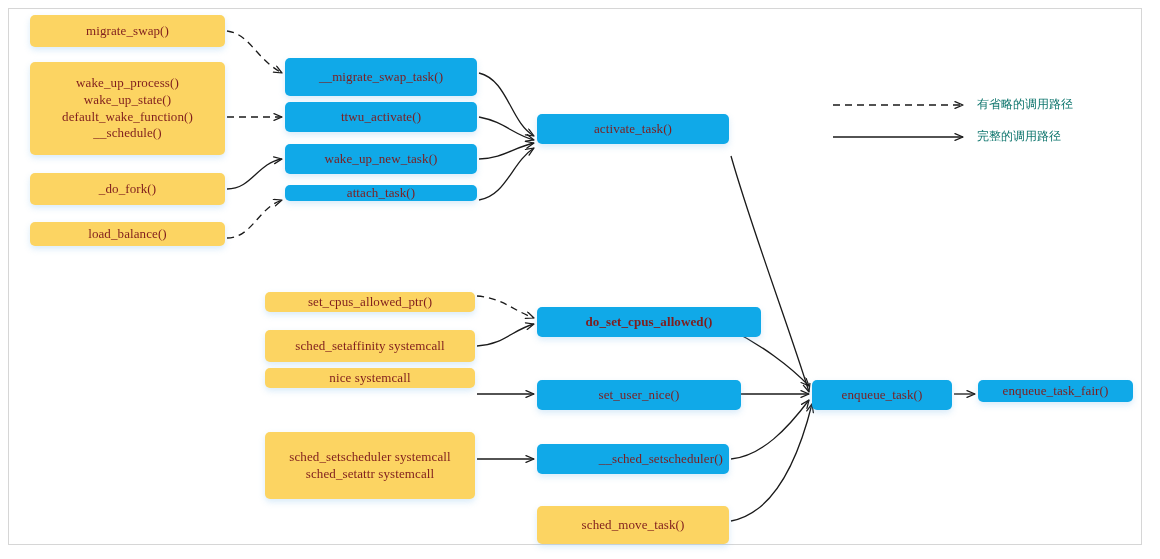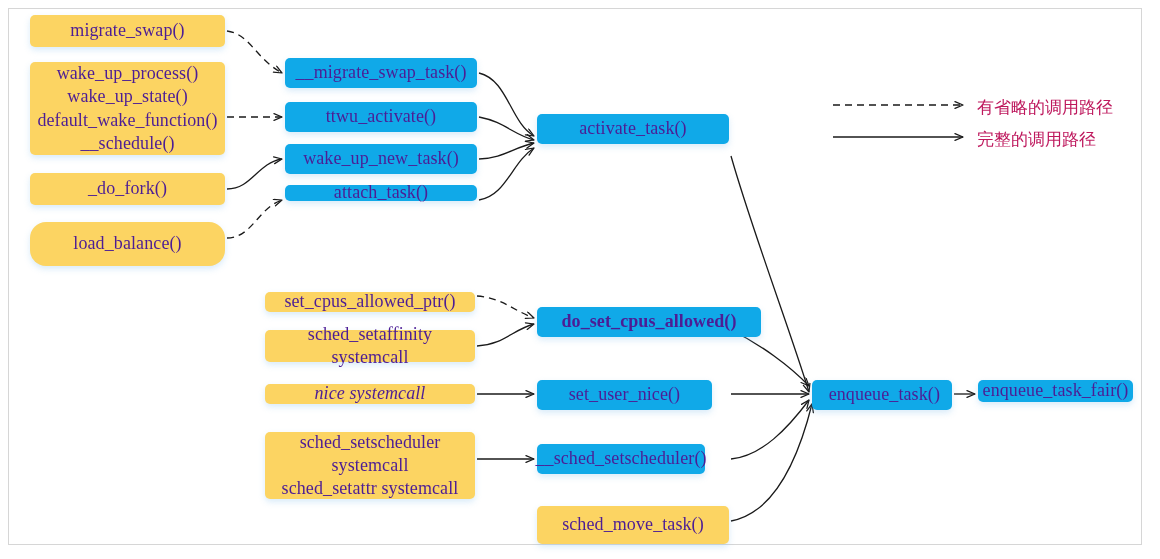--- a/index.html
+++ b/index.html
@@ -37,35 +37,35 @@
     pointer-events: none;
   }
   .node {
     position: absolute;
     box-sizing: border-box;
     border-radius: 5px;
     display: flex;
     align-items: center;
     justify-content: center;
     text-align: center;
-    color: #4c1d95;
-    font-size: 18px;
+    color: #7f1d1d;
+    font-size: 13px;
     line-height: 1.28;
     letter-spacing: 0.1px;
     box-shadow: 0 3px 6px rgba(130, 190, 235, 0.30);
-    padding: 2px 12px;
+    padding: 2px 6px;
     white-space: pre-line;
   }
   .node.yellow { background: #FCD462; }
   .node.blue   { background: #10A9E8; }
   .legend-label {
     position: absolute;
     font-family: Liberation Sans, sans-serif;
-    font-size: 17px;
-    color: #be185d;
+    font-size: 12px;
+    color: #0f766e;
     white-space: nowrap;
   }
 </style>
 </head>
 <body>
 
 <div id="canvas">
   <div id="frame"></div>
 
   <svg id="edges" viewBox="0 0 1160 559" xmlns="http://www.w3.org/2000/svg">
@@ -100,35 +100,35 @@
       </g>
   </svg>
 
   <div id="node-layer">
       <div class="node yellow" style="left: 30px; top: 15px; width: 195px; height: 32px;"><span>migrate_swap()</span></div>
       <div class="node yellow" style="left: 30px; top: 62px; width: 195px; height: 93px;"><span>wake_up_process()
 wake_up_state()
 default_wake_function()
 __schedule()</span></div>
       <div class="node yellow" style="left: 30px; top: 173px; width: 195px; height: 32px;"><span>_do_fork()</span></div>
-      <div class="node yellow" style="left: 30px; top: 222px; width: 195px; height: 44px; border-radius: 16px;"><span>load_balance()</span></div>
-      <div class="node blue" style="left: 285px; top: 58px; width: 192px; height: 30px;"><span>__migrate_swap_task()</span></div>
+      <div class="node yellow" style="left: 30px; top: 222px; width: 195px; height: 24px;"><span>load_balance()</span></div>
+      <div class="node blue" style="left: 285px; top: 58px; width: 192px; height: 38px;"><span>__migrate_swap_task()</span></div>
       <div class="node blue" style="left: 285px; top: 102px; width: 192px; height: 30px;"><span>ttwu_activate()</span></div>
       <div class="node blue" style="left: 285px; top: 144px; width: 192px; height: 30px;"><span>wake_up_new_task()</span></div>
       <div class="node blue" style="left: 285px; top: 185px; width: 192px; height: 16px;"><span>attach_task()</span></div>
       <div class="node blue" style="left: 537px; top: 114px; width: 192px; height: 30px;"><span>activate_task()</span></div>
       <div class="node yellow" style="left: 265px; top: 280px; width: 210px; height: 20px; margin-top: 12px;"><span>set_cpus_allowed_ptr()</span></div>
       <div class="node yellow" style="left: 265px; top: 330px; width: 210px; height: 32px;"><span>sched_setaffinity systemcall</span></div>
-      <div class="node yellow" style="left: 265px; top: 384px; width: 210px; height: 20px; font-style: italic;"><span>nice systemcall</span></div>
+      <div class="node yellow" style="left: 265px; top: 368px; width: 210px; height: 20px;"><span>nice systemcall</span></div>
       <div class="node yellow" style="left: 265px; top: 432px; width: 210px; height: 67px;"><span>sched_setscheduler systemcall
 sched_setattr systemcall</span></div>
       <div class="node blue" style="left: 537px; top: 307px; width: 224px; height: 30px; font-weight: bold;"><span>do_set_cpus_allowed()</span></div>
-      <div class="node blue" style="left: 537px; top: 380px; width: 175px; height: 30px; text-align: right;"><span>set_user_nice()</span></div>
-      <div class="node blue" style="left: 537px; top: 444px; width: 168px; height: 30px;"><span>__sched_setscheduler()</span></div>
+      <div class="node blue" style="left: 537px; top: 380px; width: 204px; height: 30px; text-align: right;"><span>set_user_nice()</span></div>
+      <div class="node blue" style="left: 537px; top: 444px; width: 192px; height: 30px; justify-content: flex-end;"><span>__sched_setscheduler()</span></div>
       <div class="node yellow" style="left: 537px; top: 506px; width: 192px; height: 38px;"><span>sched_move_task()</span></div>
-      <div class="node blue" style="left: 812px; top: 380px; width: 140px; height: 30px; justify-content: flex-end;"><span>enqueue_task()</span></div>
+      <div class="node blue" style="left: 812px; top: 380px; width: 140px; height: 30px;"><span>enqueue_task()</span></div>
       <div class="node blue" style="left: 978px; top: 380px; width: 155px; height: 22px;"><span>enqueue_task_fair()</span></div>
     </div>
   <div id="legend-layer">
       <div class="legend-label" style="left: 977px; top: 96px;">有省略的调用路径</div>
       <div class="legend-label" style="left: 977px; top: 128px;">完整的调用路径</div>
     </div>
 </div>
 
 </body></html>

